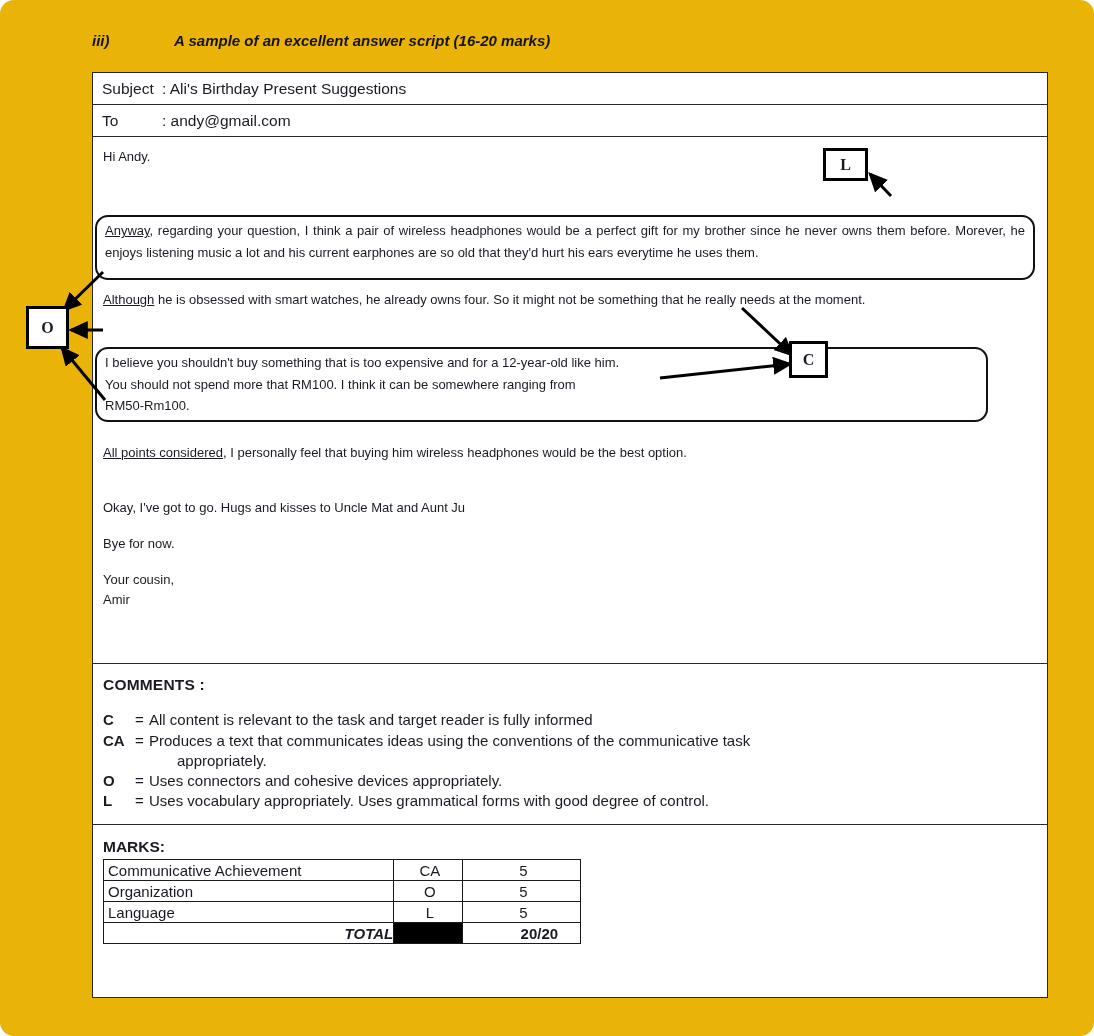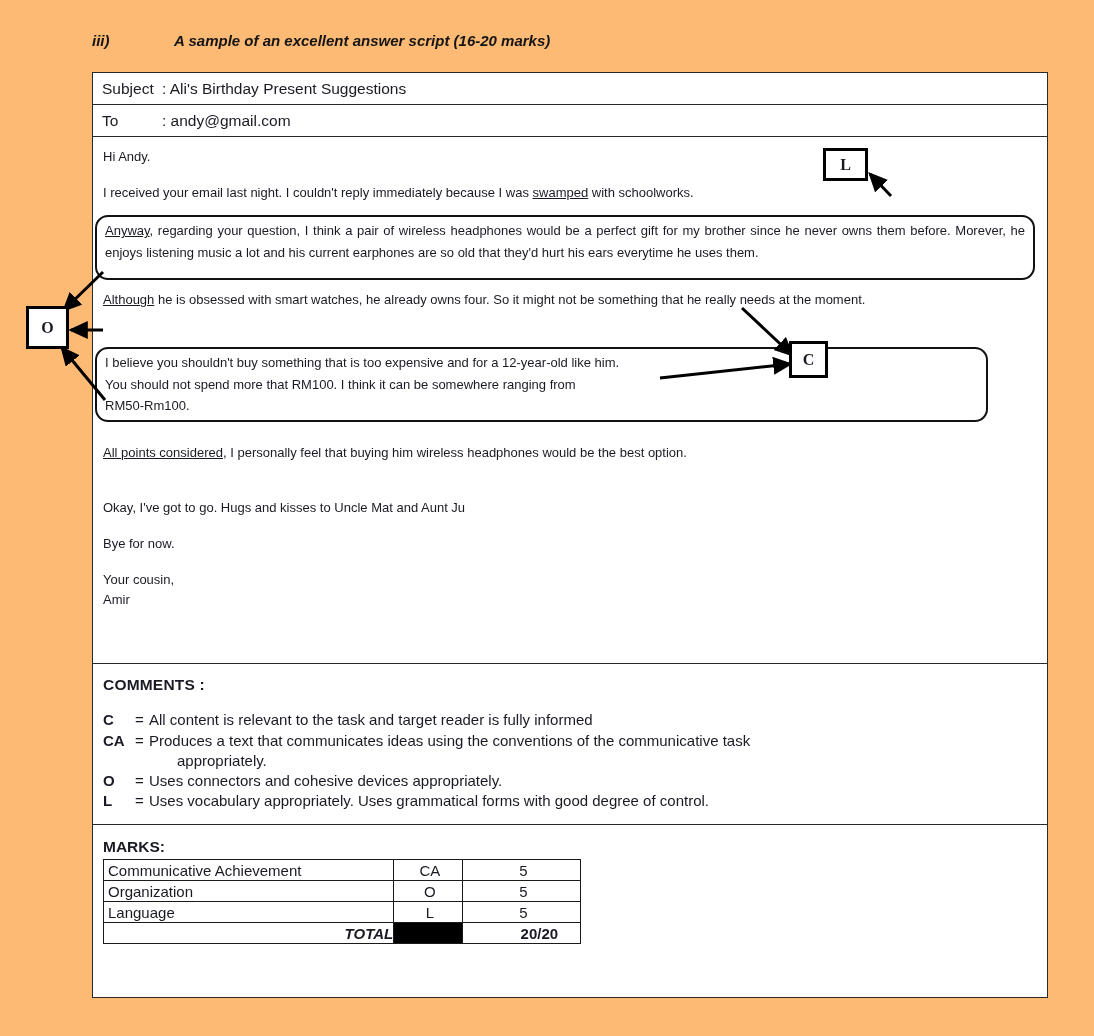--- a/index.html
+++ b/index.html
@@ -9,22 +9,23 @@
     background: #ffffff;
   }
   body {
     font-family: "Liberation Sans", sans-serif;
     color: #1a1a24;
   }
   #page {
     position: relative;
     width: 1094px;
     height: 1036px;
-    background: #fdba74;
+    background: #eab308;
     overflow: hidden;
+    border-radius: 14px;
   }
 
   
   #heading {
     position: absolute;
     left: 92px;
     top: 32px;
     width: 700px;
     font-style: italic;
     font-weight: bold;
@@ -200,21 +201,20 @@
     </div>
 
     <div class="hdr-row to">
       <span class="lbl">To</span><span>: andy@gmail.com</span>
     </div>
 
     <div id="body-area">
 
       <p class="para">Hi Andy.</p>
 
-      <p class="para justify"><span>I received your email last night. I couldn't reply immediately because I was </span><span class="u">swamped</span><span> with schoolworks.</span></p>
 
       <div class="roundbox" id="box-anyway">
         <p class="para justify tight"><span class="u">Anyway</span><span>, regarding your question, I think a pair of wireless headphones would be a perfect gift for my brother since he never owns them before. Morever, he enjoys listening music a lot and his current earphones are so old that they'd hurt his ears everytime he uses them.</span></p>
       </div>
 
       <p class="para justify abs" style="left:10px; top:152px; width:938px;"><span class="u">Although</span><span> he is obsessed with smart watches, he already owns four. So it might not be something that he really needs at the moment.</span></p>
 
       <div class="roundbox" id="box-believe">
         <p class="para tight">I believe you shouldn't buy something that is too expensive and for a 12-year-old like him.</p>
         <p class="para tight">You should not spend more that RM100. I think it can be somewhere ranging from</p>

